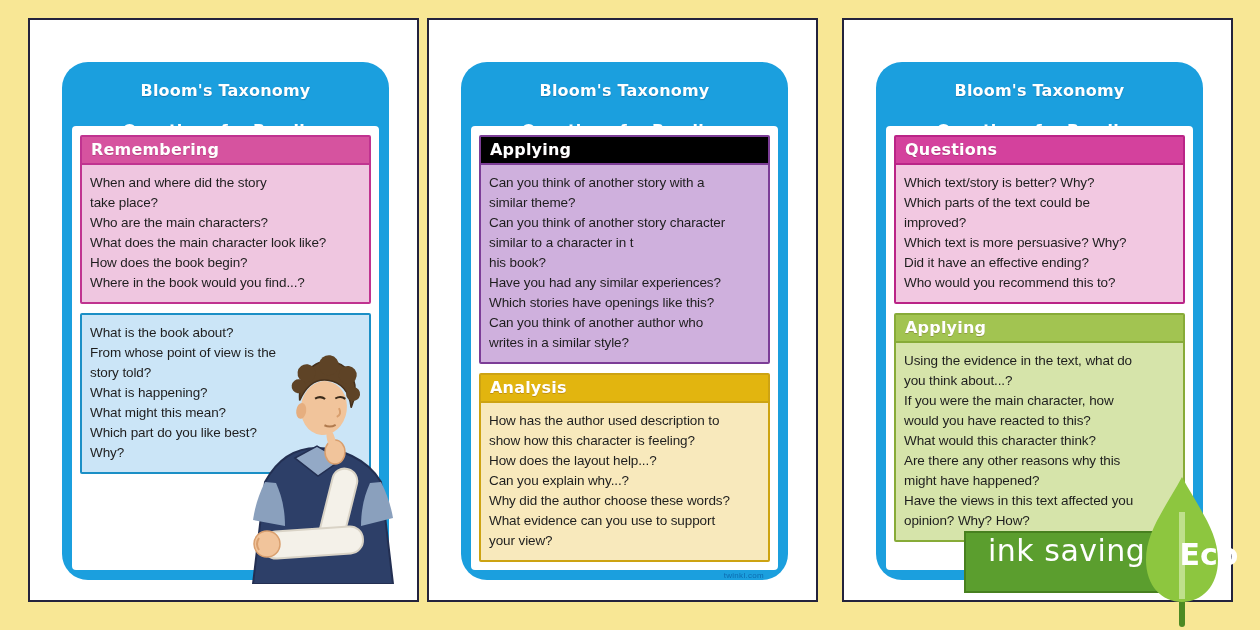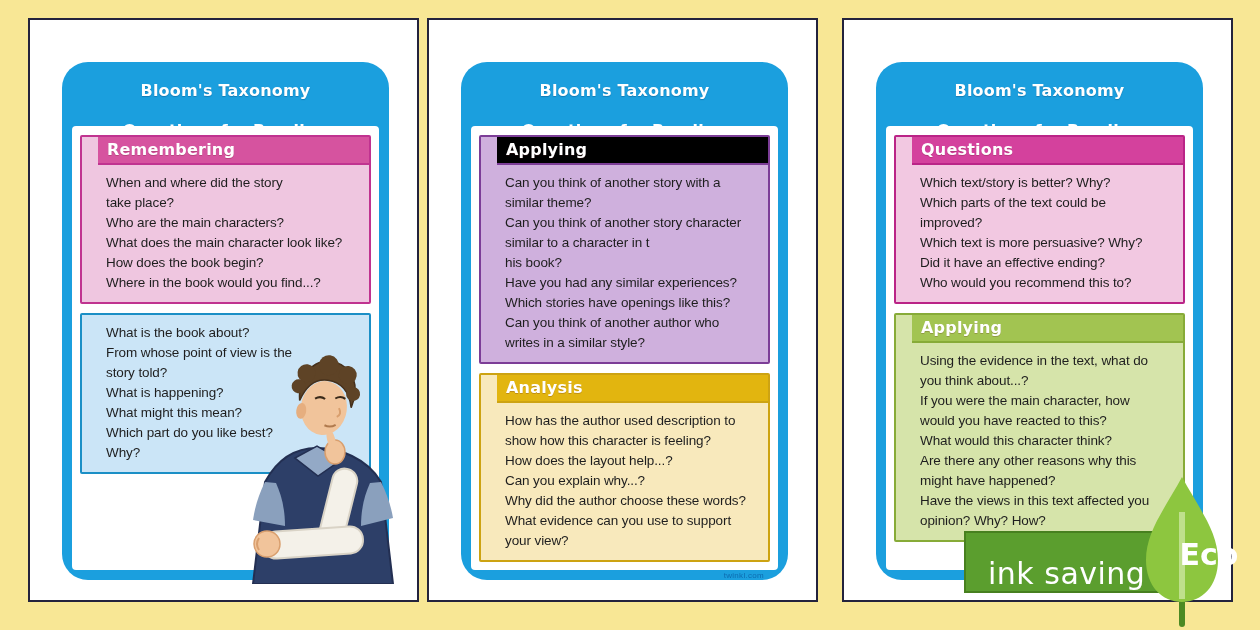--- a/index.html
+++ b/index.html
@@ -25,21 +25,21 @@
     color:#fff; font-weight:bold; font-size:16px; line-height:40px;
     text-align:center; padding-top:9px; white-space:pre-line;
     text-shadow:0 1px 1px rgba(0,60,110,.35);
     letter-spacing:.2px;
   }
   .card-inner {
     position:absolute; left:10px; right:10px; top:64px; bottom:10px;
     background:#fff; border-radius:4px; overflow:hidden;
   }
   .section {
-    margin:9px 8px 4px 8px; border:2px solid; border-radius:2px;padding-left:16px;
+    margin:9px 8px 4px 8px; border:2px solid; border-radius:2px;
   }
   .section-header {
     border-bottom:2px solid; border-bottom-color:inherit;
     padding:3px 9px 4px 9px;
   }
   .section-label {
     font-family:"DejaVu Sans", sans-serif;
     color:#fff; font-weight:bold; font-size:16px; letter-spacing:.2px;
     text-shadow:0 1px 0 rgba(90,30,30,.25);
   }
@@ -51,21 +51,21 @@
   .watermark {
     position:absolute; bottom:0px; right:24px; font-size:8px;
     color:#0d6cb0; letter-spacing:.3px;
   }
 
   .boy { position:absolute; left:208px; top:332px; width:156px; height:232px; z-index:4; }
 
   
   .eco-band {
     position:absolute; left:964px; top:531px; width:239px; height:62px;
-    border:2px solid #47801f; z-index:6; display:flex; align-items:flex-end;
+    border:2px solid #47801f; z-index:6; display:flex; align-items:flex-start;
   }
   .eco-band-label {
     font-family:"DejaVu Sans", sans-serif;
     color:#fff; font-size:30px; font-weight:normal; padding-left:22px;
     letter-spacing:.5px;
   }
   .eco-leaf { position:absolute; left:1140px; top:472px; width:84px; height:156px; z-index:7; }
   .eco-label {
     position:absolute; left:1152px; top:537px; width:66px; z-index:8;
     font-family:"DejaVu Sans", sans-serif; text-align:center;

